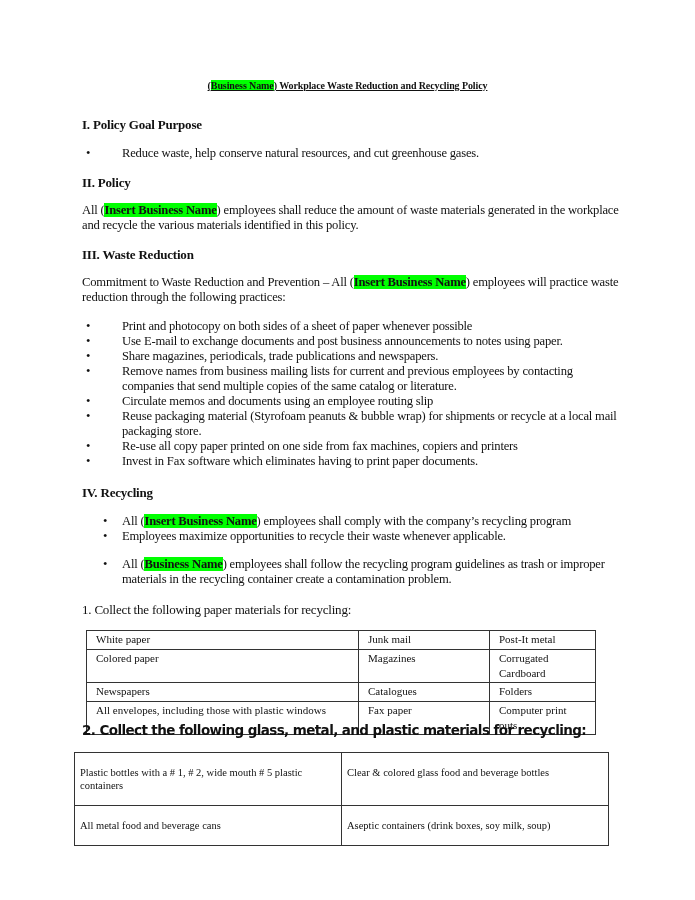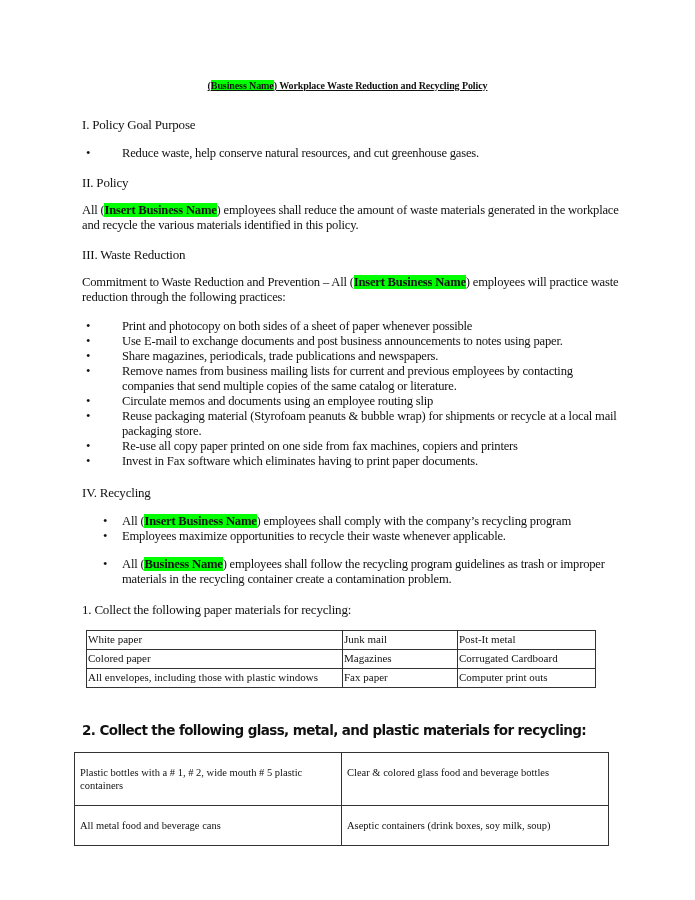--- a/index.html
+++ b/index.html
@@ -8,41 +8,41 @@
     font-family: "Liberation Serif", "DejaVu Serif", serif;
     color: #111111;
   }
   .page { position: absolute; left: 0; top: 0; width: 695px; height: 900px; }
   .title {
     position: absolute; left: 0; width: 695px; top: 80px; text-align: center;
     font-weight: bold; font-size: 10px; text-decoration: underline; letter-spacing: -0.1px;
   }
   .hl { background: #00ff00; font-weight: bold; }
   .h {
-    position: absolute; left: 82px; font-weight: normal; font-size: 13px; letter-spacing: -0.2px;
+    position: absolute; left: 82px; font-weight: bold; font-size: 13px; letter-spacing: -0.2px;
   }
   .p {
     position: absolute; left: 82px; width: 540px; font-size: 12.6px; line-height: 15px; letter-spacing: -0.2px;
   }
   .bl { position: absolute; left: 82px; width: 545px; font-size: 12.6px; line-height: 15px; letter-spacing: -0.2px; }
   .bl .row { position: relative; padding-left: 40px; }
   .bl .dot { position: absolute; left: 4px; top: 0; }
   .bl2 { position: absolute; left: 82px; width: 545px; font-size: 12.6px; line-height: 15px; letter-spacing: -0.2px; }
   .bl2 .row { position: relative; padding-left: 40px; }
   .bl2 .dot { position: absolute; left: 21px; top: 0; }
   .sub {
     position: absolute; left: 82px; font-weight: normal; font-size: 13px; letter-spacing: -0.2px;
   }
   .sub2 {
     position: absolute; left: 82px; font-weight: bold; font-size: 13.5px;
     font-family: "DejaVu Sans", "Liberation Sans", sans-serif; letter-spacing: -0.6px; text-align: center;
   }
   table { border-collapse: collapse; position: absolute; }
   .t1 { left: 86px; top: 630px; width: 510px; font-size: 11px; }
-  .t1 td { border: 1.5px solid #333; padding: 1px 1px; height: 16px; vertical-align: top; line-height: 15px; }
+  .t1 td { border: 1.5px solid #333; padding: 1px 9px; height: 16px; vertical-align: top; line-height: 15px; }
   .t2 { left: 74px; top: 752px; width: 535px; font-size: 10.5px; }
   .t2 td { border: 1.5px solid #333; padding: 13px 5px; vertical-align: top; line-height: 13px; }
 </style>
 </head>
 <body>
 
 <div class="page">
 
   <div class="title"><span>(</span><span class="hl">Business Name</span><span>) Workplace Waste Reduction and  Recycling Policy</span></div>
 
@@ -82,20 +82,25 @@
       <td style="width:253px">White paper</td>
       <td style="width:112px">Junk mail</td>
       <td>Post-It metal</td>
     </tr>
     <tr>
       <td>Colored paper</td>
       <td>Magazines</td>
       <td>Corrugated Cardboard</td>
     </tr>
     <tr>
+      <td>Newspapers</td>
+      <td>Catalogues</td>
+      <td>Folders</td>
+    </tr>
+    <tr>
       <td>All envelopes, including those with plastic windows</td>
       <td>Fax paper</td>
       <td>Computer print outs</td>
     </tr>
   </tbody>
     </table>
 
   <div class="sub2" style="top:722px">2.  Collect the following glass, metal, and plastic materials for recycling:</div>
   <table class="t2">
     <tbody>

